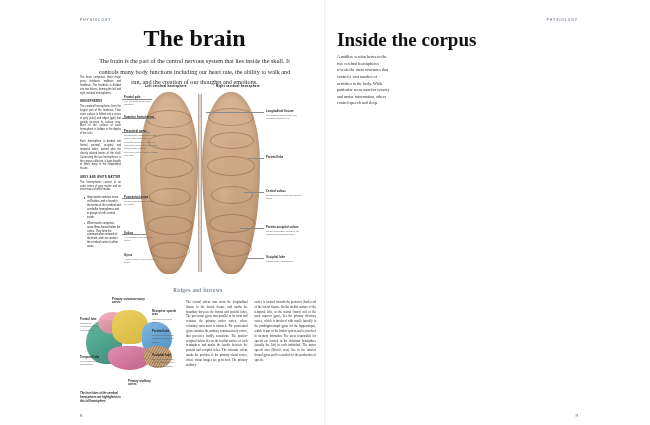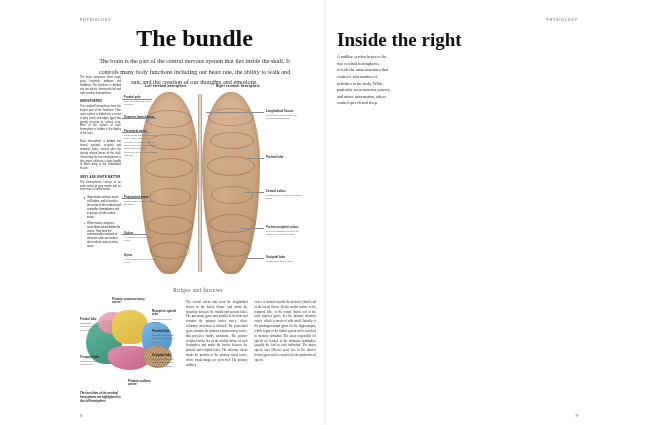--- a/index.html
+++ b/index.html
@@ -75,21 +75,21 @@
 </style>
 </head>
 <body>
 
 <div class="spread">
 
   <div class="page left">
 
     <div class="kicker l">PHYSIOLOGY</div>
 
-    <h1 class="title">The bundle</h1>
+    <h1 class="title">The brain</h1>
     <div class="standfirst">The brain is the part of the central nervous system that lies inside the skull. It controls many body functions including our heart rate, the ability to walk and run, and the creation of our thoughts and emotions.</div>
 
     <div class="sidecol">
       <p>The brain comprises three major parts: forebrain, midbrain and hindbrain. The forebrain is divided into two halves, forming the left and right cerebral hemispheres.</p>
       <h4>HEMISPHERES</h4>
       <p>The cerebral hemispheres form the largest part of the forebrain. Their outer surface is folded into a series of grey (sulci) and ridges (gyri) that greatly increase its surface area. Most of the surface of each hemisphere is hidden in the depths of the sulci.</p>
       <p>Each hemisphere is divided into frontal, parietal, occipital and temporal lobes, named after the closely related bones of the skull. Connecting the two hemispheres is the corpus callosum, a large bundle of fibres deep in the longitudinal fissure.</p>
       <h4>GREY AND WHITE MATTER</h4>
       <p>The hemispheres consist of an outer cortex of grey matter and an inner mass of white matter.</p>
       <ul>
@@ -230,20 +230,20 @@
 On the medial surface of the temporal lobe, at the rostral (front) end of the most superior gyrus, lies the primary olfactory cortex, which is involved with smell; laterally is the parahippocampal gyrus for the hippocampus, which is part of the limbic system and is involved in memory formation. The areas responsible for speech are located in the dominant hemisphere (usually the left) in each individual. The motor speech area (Broca's area) lies in the inferior frontal gyrus and is essential for the production of speech.</div>
     </div>
 
     <div class="pnum" style="left:80px;">8</div>
   </div>
 
   <div class="page right">
 
     <div class="kicker r">PHYSIOLOGY</div>
 
-    <h1 class="title">Inside the right</h1>
+    <h1 class="title">Inside the corpus</h1>
     <div class="rt-intro">A midline section between the two cerebral hemispheres reveals the main structures that control a vast number of activities in the body. While particular areas monitor sensory and motor information, others control speech and sleep.</div>
 
     <div class="pnum" style="right:72px;">9</div>
   </div>
 
   <div class="gutter"></div>
 </div>
 
 </body></html>

